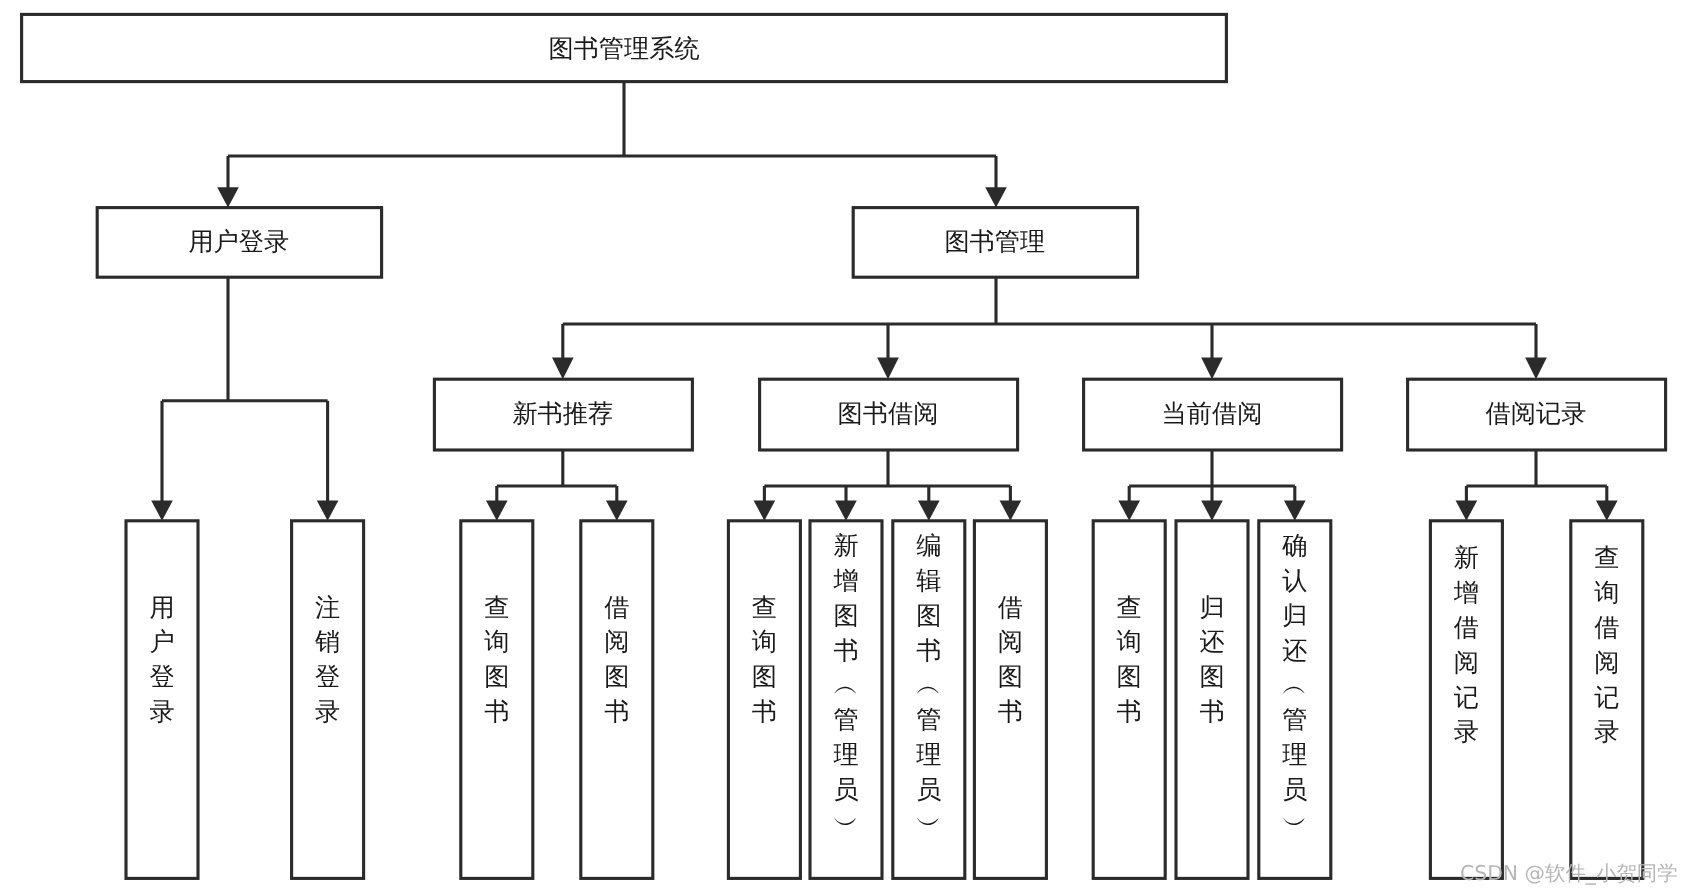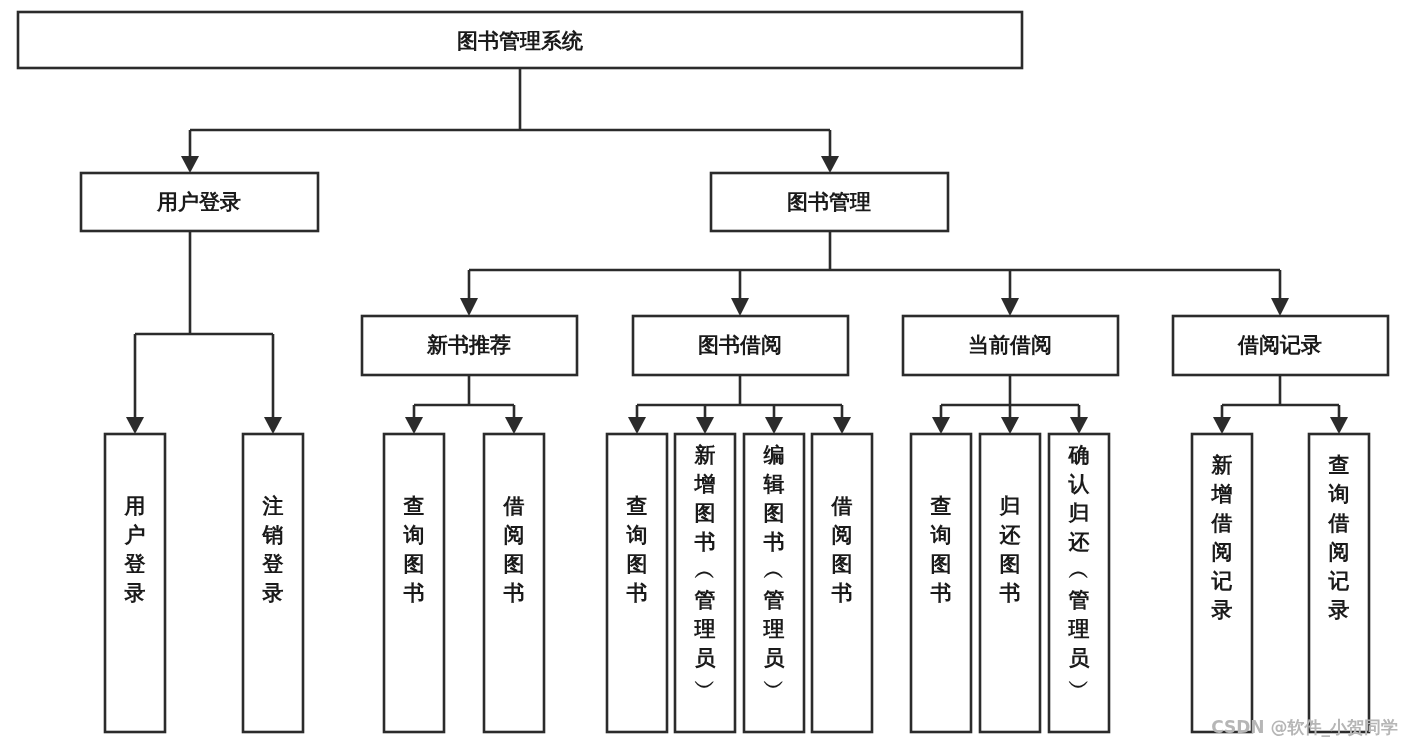--- a/index.html
+++ b/index.html
@@ -10,21 +10,20 @@
   body {
     width: 1405px;
     height: 747px;
     font-family: "DejaVu Sans", "Liberation Sans", sans-serif;
     overflow: hidden;
   }
   #diagram-root {
     position: relative;
     width: 1115px;
     height: 747px;
-    font-weight: bold;
   }
   svg#diagram-svg {
     position: absolute;
     top: 0;
     left: 0;
     width: 1405px;
     height: 747px;
     display: block;
   }
   .node-box {

